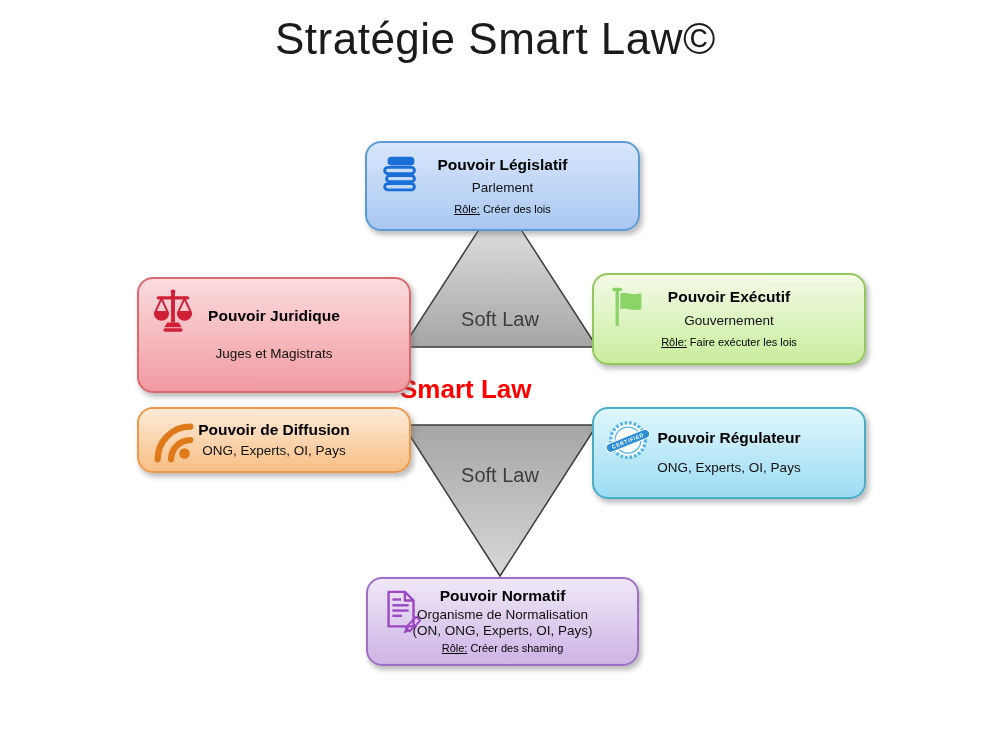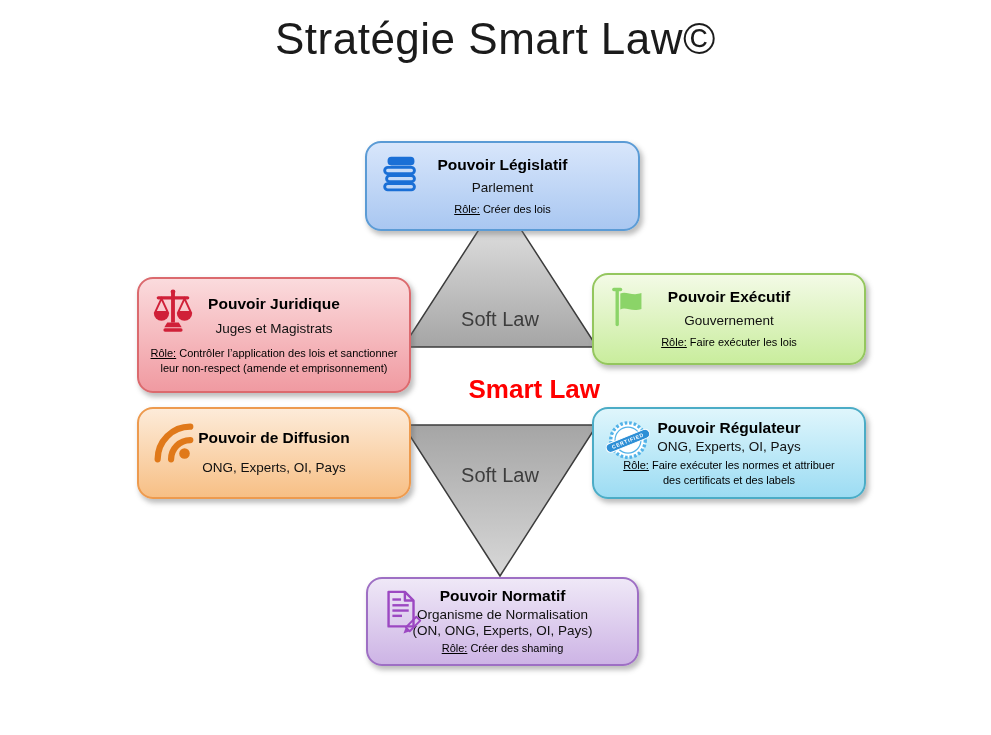--- a/index.html
+++ b/index.html
@@ -13,40 +13,40 @@
     letter-spacing:0.5px; margin:0;
   }
   .tri-layer { position:absolute; left:0; top:0; width:991px; height:735px; }
   .mid-label {
     position:absolute; width:200px; text-align:center;
     font-size:20px; color:#3d3d3d;
   }
   .hard-label { left:400px; top:308px; }
   .soft-label { left:400px; top:464px; }
   .smart-label {
-    position:absolute; left:400px; top:374px; width:200px; text-align:right;
+    position:absolute; left:400px; top:374px; width:200px; text-align:left;
     font-size:26px; font-weight:bold; color:#FF0000;
   }
   .pbox {
     position:absolute; box-sizing:border-box; border:2px solid; border-radius:16px;
     box-shadow:2.5px 3.5px 5px rgba(110,110,110,0.45);
     display:flex; flex-direction:column; align-items:center; justify-content:space-evenly;
     text-align:center; padding:7px 8px;
   }
   .pbox .icon { position:absolute; left:10px; top:6px; width:48px; height:54px; }
   .pbox .icon svg { width:100%; height:100%; }
   .pbox-title { font-size:15.5px; font-weight:bold; color:#000; }
   .pbox-sub   { font-size:13.5px; color:#111; white-space:pre-line; line-height:1.22; }
   .pbox-role  { font-size:11px; color:#000; line-height:1.32; }
   .role-label { text-decoration:underline; margin-right:3px; }
   .role-text  { white-space:pre-line;text-align:center; }
   .b-legislatif { left:365px; top:107px; width:275px; height:90px; background:linear-gradient(#D8E6FB,#A9C7F1); border-color:#5B9BD5;margin-top:34px; }
   .b-juridique  { left:137px; top:277px; width:274px; height:116px; background:linear-gradient(#FBDBDD,#F09AA1); border-color:#DB6A6E; }
   .b-executif   { left:592px; top:273px; width:274px; height:92px; background:linear-gradient(#F3FAE6,#C9ED9D); border-color:#94C65E; }
-  .b-diffusion  { left:137px; top:407px; width:274px; height:92px; background:linear-gradient(#FDEBD9,#F7BF85); border-color:#ED9A4E; }
+  .b-diffusion  { left:137px; top:407px; width:274px; height:66px; background:linear-gradient(#FDEBD9,#F7BF85); border-color:#ED9A4E; }
   .b-regulateur { left:592px; top:407px; width:274px; height:92px; background:linear-gradient(#DFF6FC,#9CDCF3); border-color:#4BACC6; }
   .b-normatif   { left:366px; top:577px; width:273px; height:89px; background:linear-gradient(#EFE8F7,#CDB4E5); border-color:#9E6FC4; }
   .footer {
     position:absolute; left:23px; top:696px; white-space:nowrap;
     font-size:14.5px; font-style:italic; font-weight:bold; color:#000;
   }
 </style>
 </head>
 <body>
 
@@ -100,24 +100,20 @@
           <path d="M58 52 a16 16 0 0 0 32 0 Z"></path>
           <path d="M38 72 h24 l6 10 h-36 Z"></path>
           <rect x="30" y="84" width="40" height="7" rx="3.5"></rect>
         </g>
         <path d="M26 22 L13 50 L39 50 Z" fill="none" stroke="#D02038" stroke-width="4"></path>
         <path d="M74 22 L61 50 L87 50 Z" fill="none" stroke="#D02038" stroke-width="4"></path>
       </svg>
     </span>
     <div class="pbox-title">Pouvoir Juridique</div>
     <div class="pbox-sub">Juges et Magistrats</div>
-    <div class="pbox-role">
-      <span class="role-label">Rôle:</span><span class="role-text">Contrôler l’application des lois et sanctionner
-leur non-respect (amende et emprisonnement)</span>
-    </div>
   </div>
 
   <div class="pbox b-executif">
     <span class="icon">
       <svg viewBox="0 0 100 100">
         <g fill="#8BD468">
           <rect x="24" y="12" width="7" height="76" rx="3.5"></rect>
           <rect x="17" y="8" width="21" height="7" rx="3.5"></rect>
           <path d="M34 20 C46 14 58 26 78 19 L78 52 C58 59 46 47 34 53 Z"></path>
         </g>
@@ -150,24 +146,20 @@
         <circle cx="50" cy="46" r="36" fill="#ffffff" stroke="#52B2E8" stroke-width="7" stroke-dasharray="5.5 4"></circle>
         <circle cx="50" cy="46" r="27" fill="none" stroke="#52B2E8" stroke-width="2.5"></circle>
         <g transform="rotate(-22 50 48)">
           <rect x="2" y="38" width="96" height="19" rx="9.5" fill="#2E8FD6" stroke="#ffffff" stroke-width="2"></rect>
           <text x="50" y="51.5" text-anchor="middle" font-size="11" font-weight="bold" letter-spacing="1.5" fill="#ffffff" font-family="Liberation Sans, sans-serif">CERTIFIED</text>
         </g>
       </svg>
     </span>
     <div class="pbox-title">Pouvoir Régulateur</div>
     <div class="pbox-sub">ONG, Experts, OI, Pays</div>
-    <div class="pbox-role">
-      <span class="role-label">Rôle:</span><span class="role-text">Faire exécuter les normes et attribuer
-des certificats et des labels</span>
-    </div>
   </div>
 
   <div class="pbox b-normatif">
     <span class="icon">
       <svg viewBox="0 0 100 100">
         <g fill="none" stroke="#9C48C2" stroke-width="5" stroke-linejoin="round">
           <path d="M22 8 H56 L74 26 V80 H22 Z"></path>
           <path d="M56 8 V26 H74"></path>
           <path d="M30 24 H48"></path>
           <path d="M30 36 H64"></path>

